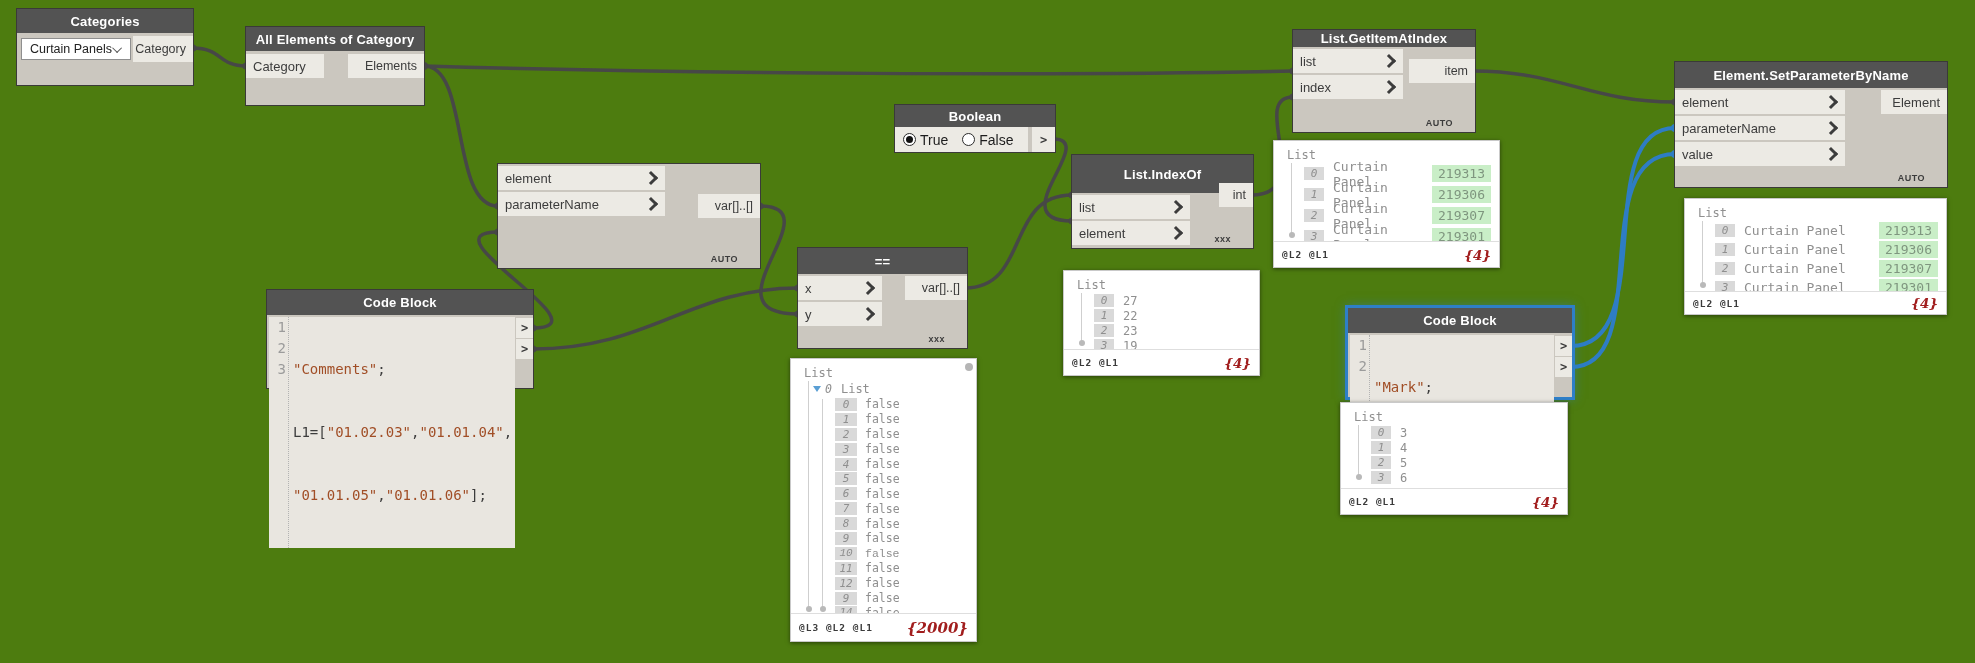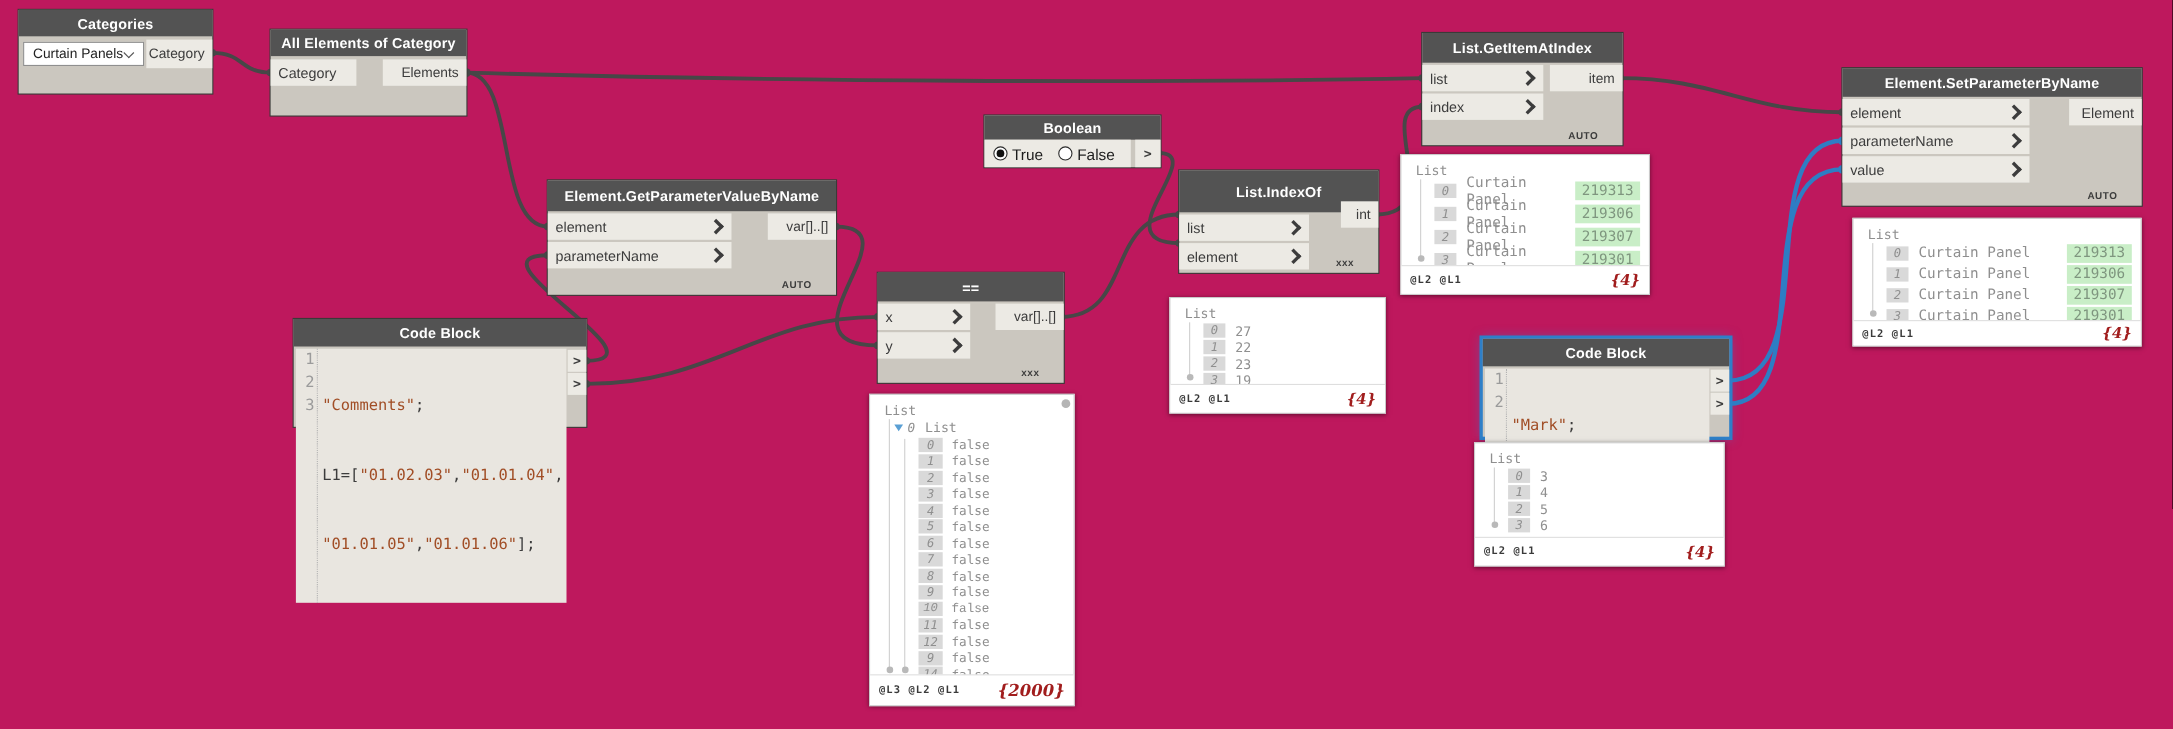--- a/index.html
+++ b/index.html
@@ -1,16 +1,16 @@
 <!DOCTYPE html>
 <html><head>
 <meta charset="utf-8">
 <style>
   html,body{margin:0;padding:0;background:#000;}
-  #canvas{position:relative;width:1975px;height:663px;background:#be185d;overflow:hidden;
+  #canvas{position:relative;width:1975px;height:663px;background:#4d7c0f;overflow:hidden;
     font-family:"Liberation Sans","DejaVu Sans",sans-serif;}
   #wires{position:absolute;left:0;top:0;z-index:0;}
 
   
   .node{position:absolute;background:#CBC7BF;z-index:2;box-shadow:0 0 0 1px #3a3a38;}
   .node.selected{box-shadow:0 0 0 3px #2E7FC8,0 0 10px 2px rgba(46,127,200,.55);}
   .nhead{background:#535353;color:#fff;font-weight:bold;font-size:13px;
     display:flex;align-items:center;justify-content:center;letter-spacing:.2px;}
   .nrow{display:flex;align-items:center;}
   .pin{background:#ECEAE4;height:24px;display:flex;align-items:center;justify-content:space-between;
@@ -137,21 +137,20 @@
     <div class="nhead" style="height:24px;">All Elements of Category</div>
     <div class="nrow" style="margin-top:3px;justify-content:space-between;">
       <div class="pin" style="width:78px;">
         <span>Category</span>
       </div>
       <div class="pout" style="width:76px;">Elements</div>
     </div>
   </div>
 
   <div class="node" style="left:498px;top:164px;width:262px;height:104px;">
-    <div class="nhead" style="height:28px;">Element.GetParameterValueByName</div>
     <div style="margin-top:2px;display:flex;flex-direction:column;gap:2px;">
       <div class="pin" style="width:167px;">
         <span>element</span>
         <span class="chev"></span>
       </div>
       <div class="pin" style="width:167px;">
         <span>parameterName</span>
         <span class="chev"></span>
       </div>
     </div>
@@ -224,21 +223,21 @@
       <div class="pin" style="width:118px;">
         <span>element</span>
         <span class="chev"></span>
       </div>
     </div>
     <div class="pout" style="position:absolute;right:0;top:28px;width:34px;">int</div>
     <div class="nfoot">xxx</div>
   </div>
 
   <div class="node" style="left:1293px;top:30px;width:182px;height:102px;">
-    <div class="nhead" style="height:27px;">List.GetItemAtIndex</div>
+    <div class="nhead" style="height:17px;">List.GetItemAtIndex</div>
     <div style="margin-top:2px;display:flex;flex-direction:column;gap:2px;">
       <div class="pin" style="width:110px;">
         <span>list</span>
         <span class="chev"></span>
       </div>
       <div class="pin" style="width:110px;">
         <span>index</span>
         <span class="chev"></span>
       </div>
     </div>

